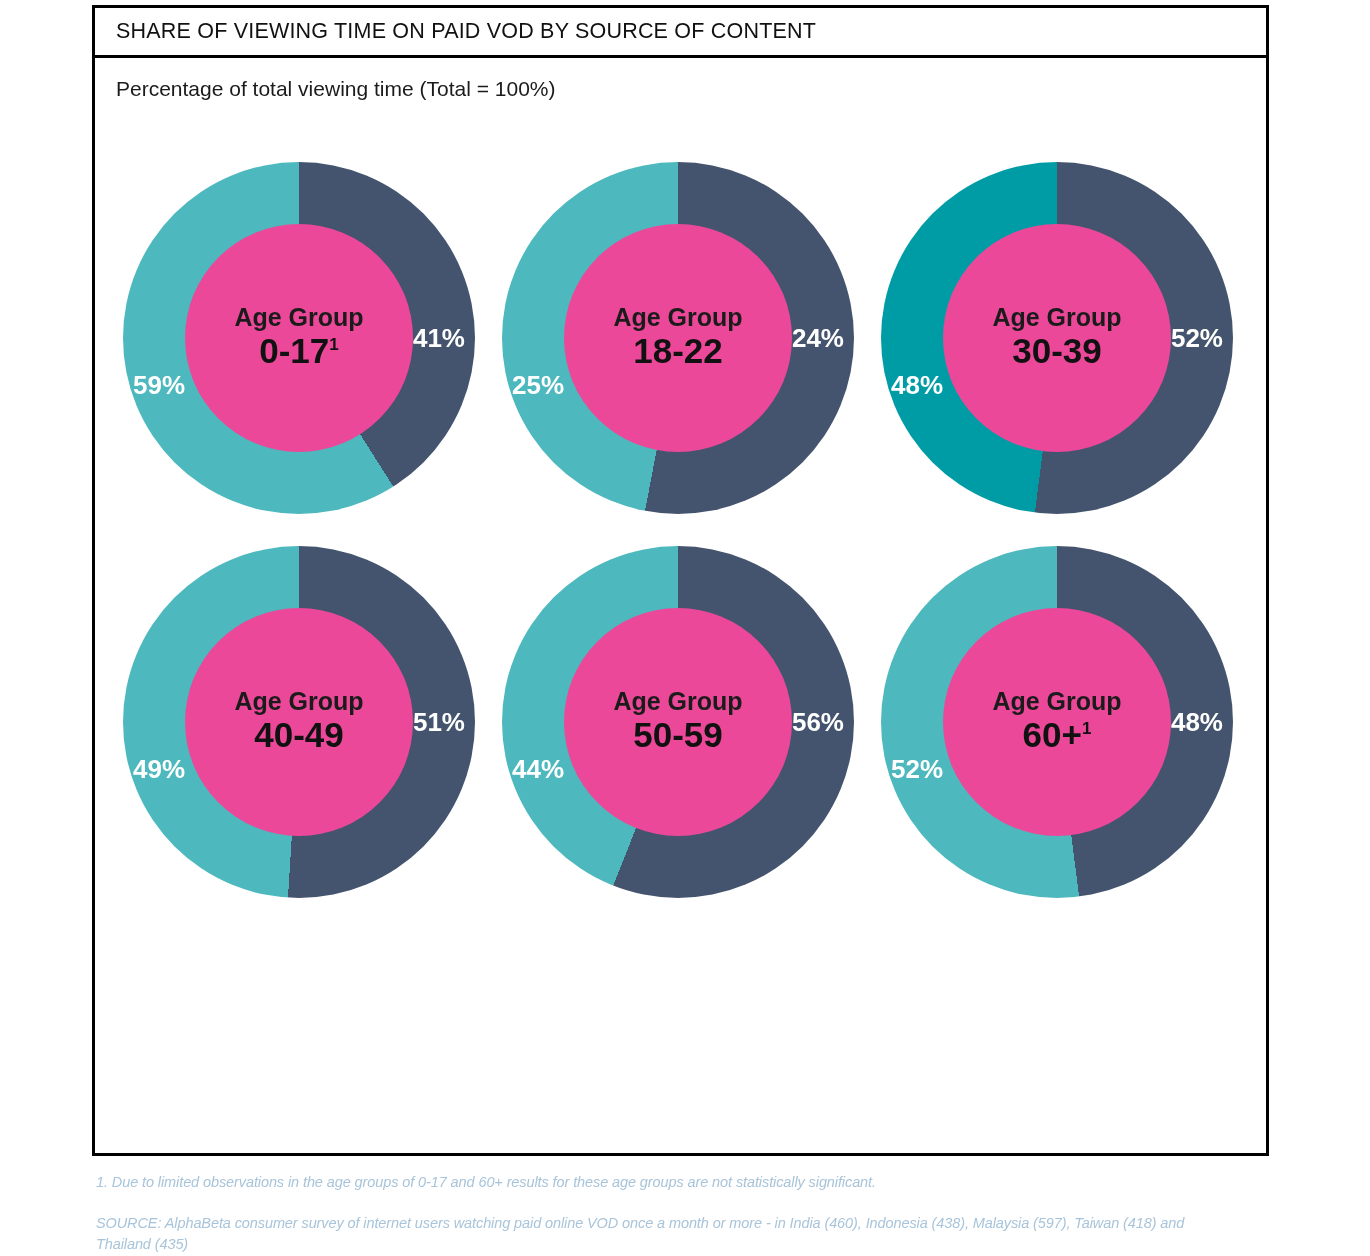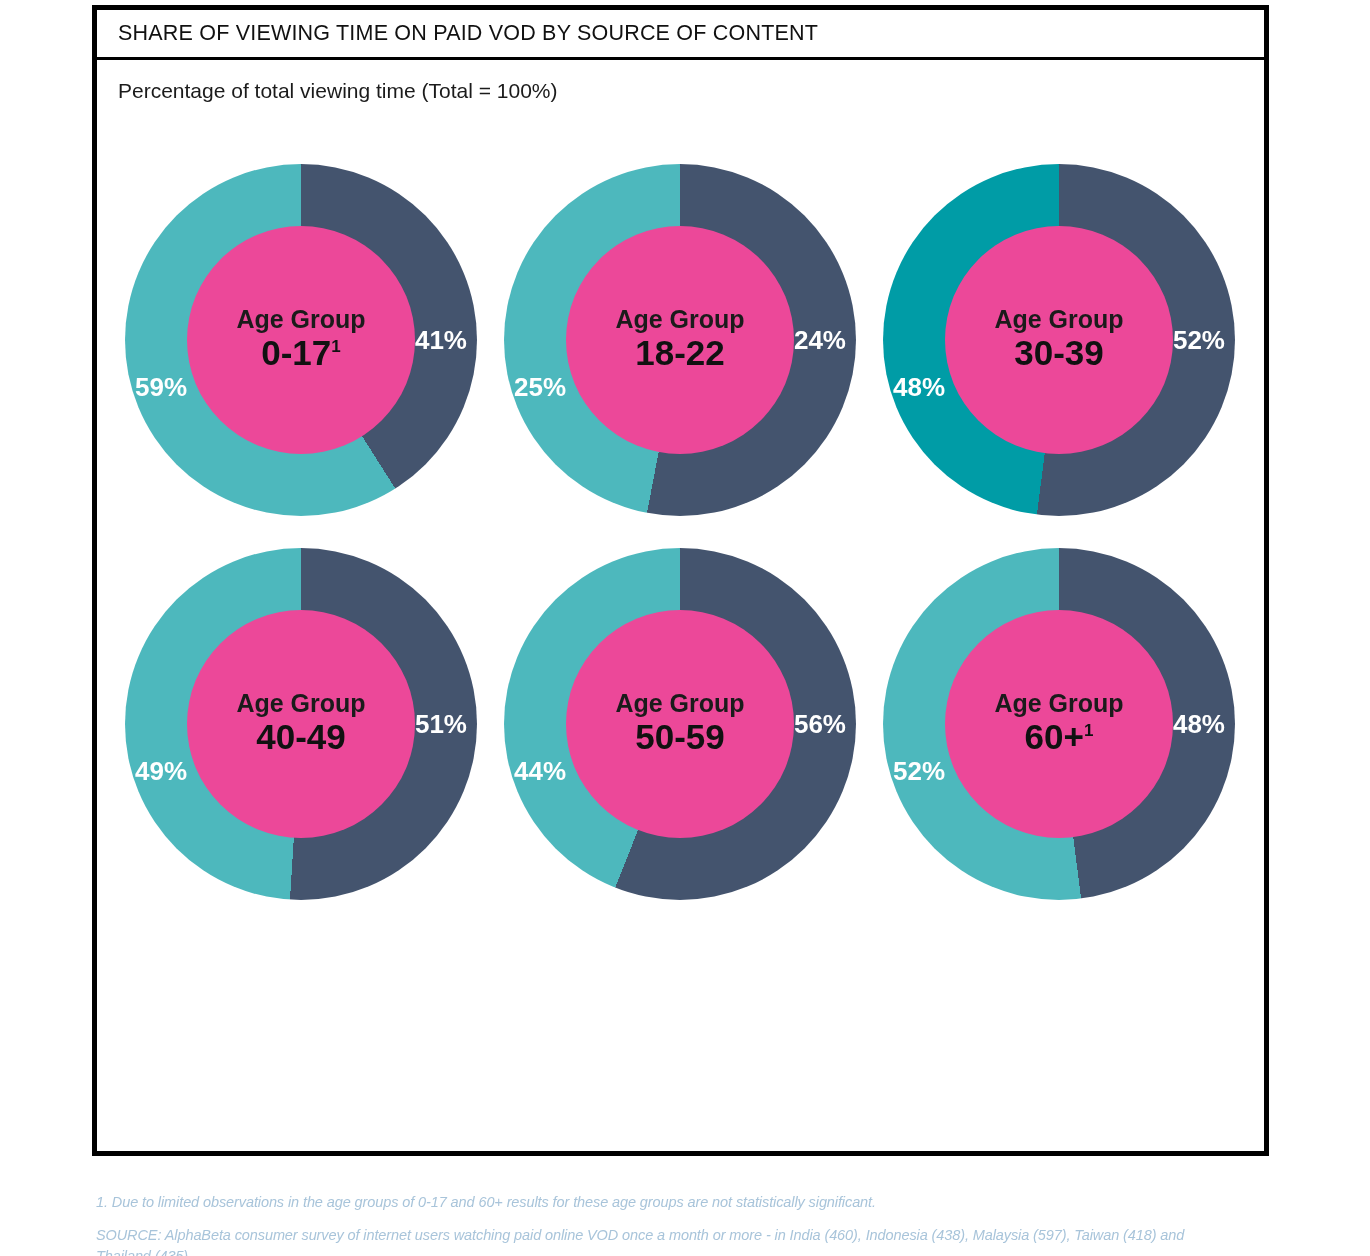--- a/index.html
+++ b/index.html
@@ -16,21 +16,21 @@
     overflow: hidden;
   }
 
   
   .panel {
     position: absolute;
     left: 92px;
     top: 5px;
     width: 1177px;
     height: 1151px;
-    border: 5px solid #000000;
+    border: 3px solid #000000;
     box-sizing: border-box;
     background: #ffffff;
   }
 
   .panel-header {
     height: 50px;
     border-bottom: 3px solid #000000;
     box-sizing: border-box;
     display: flex;
     align-items: center;
@@ -157,24 +157,23 @@
     top: 1172px;
     width: 1180px;
   }
   .footnote {
     font-family: "Liberation Sans", sans-serif;
     font-style: italic;
     font-size: 14.5px;
     line-height: 1.45;
     color: #a8c4da;
     letter-spacing: -.1px;
+  }
+  .footnote.source {
     margin-top: 20px;
-  }
-  .footnote.source {
-    margin-top: 12px;
     max-width: 1105px;
   }
 </style>
 </head>
 <body>
 
 <div class="panel">
 
   <div class="panel-header">
     <div class="panel-title">SHARE OF VIEWING TIME ON PAID VOD BY SOURCE OF CONTENT</div>

